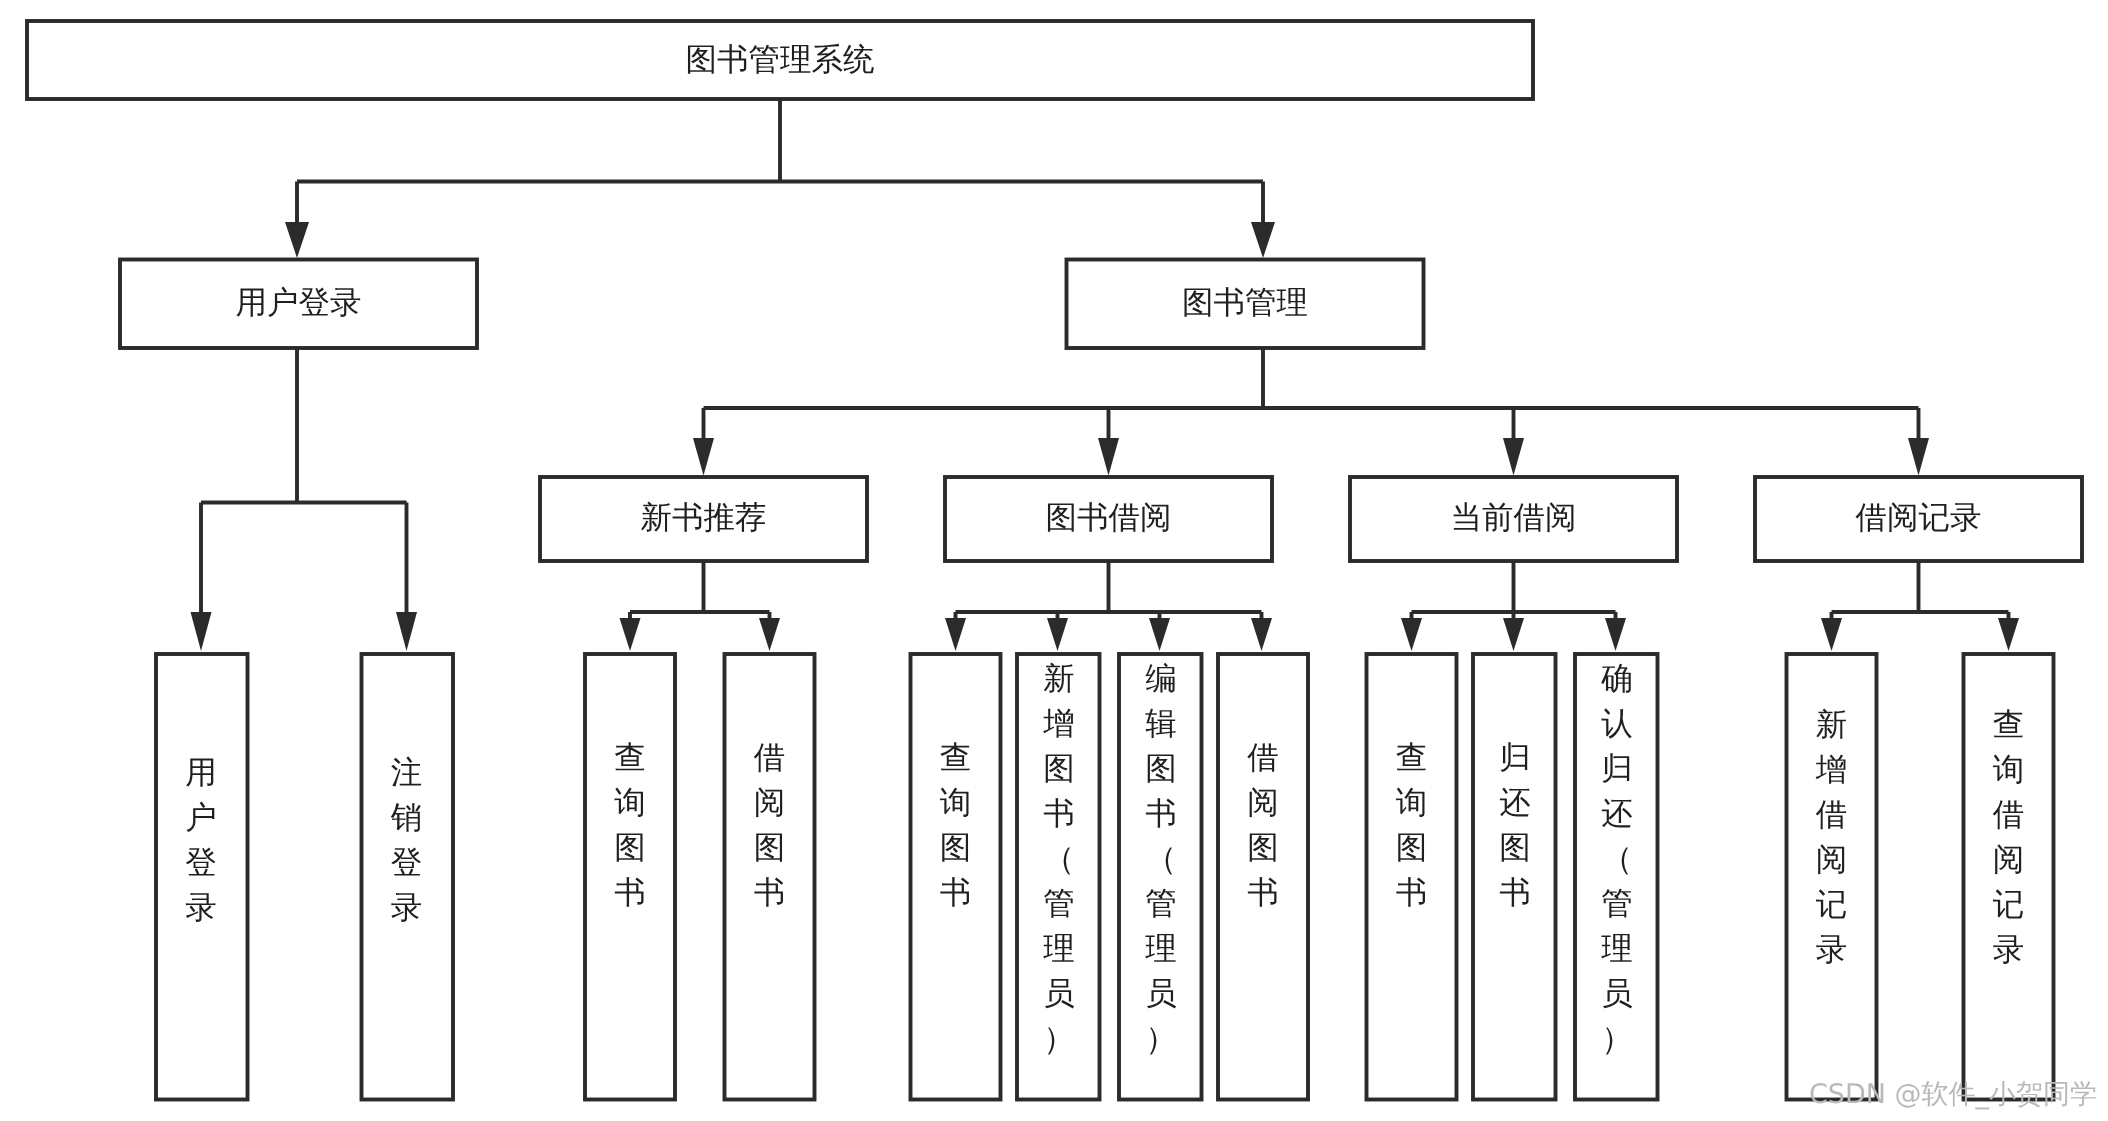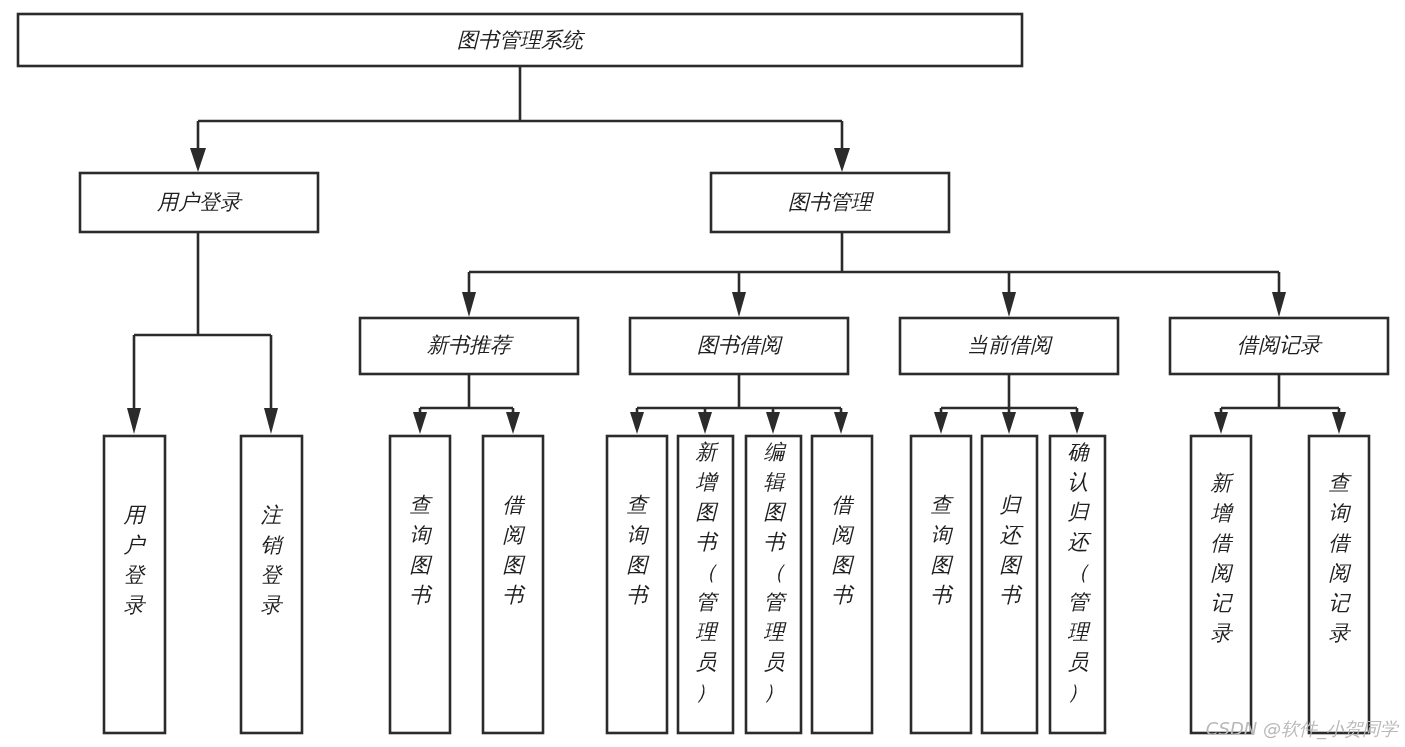--- a/index.html
+++ b/index.html
@@ -12,21 +12,20 @@
     width: 1405px;
     height: 747px;
     font-family: "DejaVu Sans", "Liberation Sans", sans-serif;
     overflow: hidden;
   }
   #diagram-root {
     position: relative;
     width: 1405px;
     height: 747px;
     background: #ffffff;
-    font-style: italic;
   }
   svg.diagram-canvas {
     position: absolute;
     left: 0;
     top: 0;
     width: 1405px;
     height: 747px;
     display: block;
   }
   .node-box {

